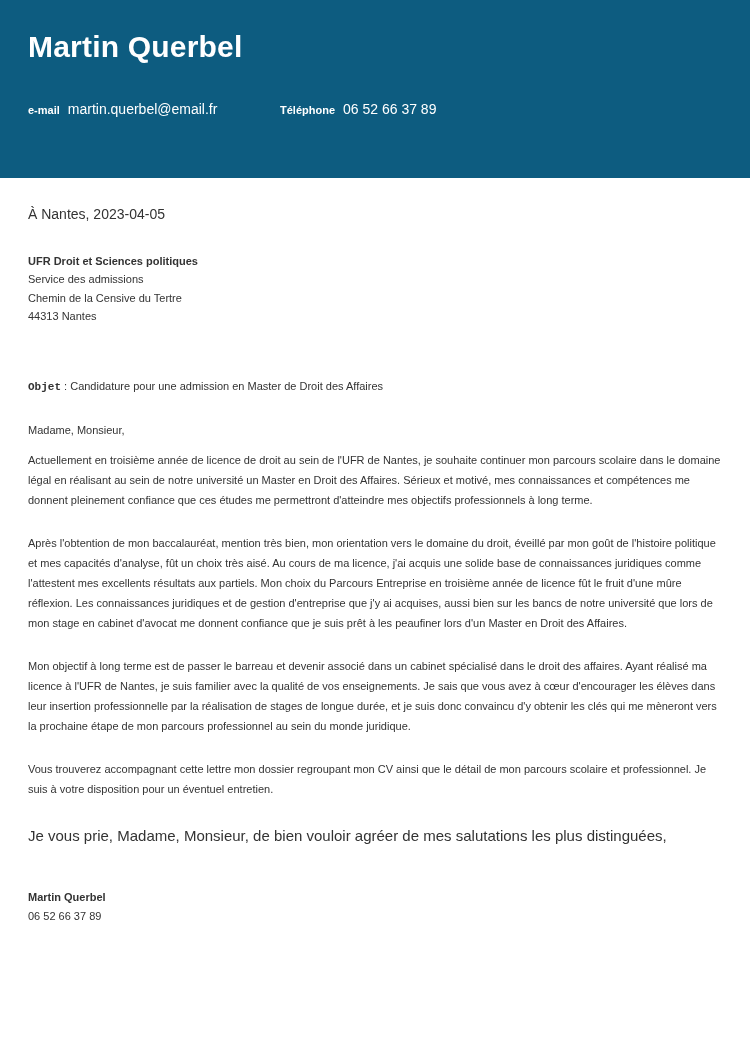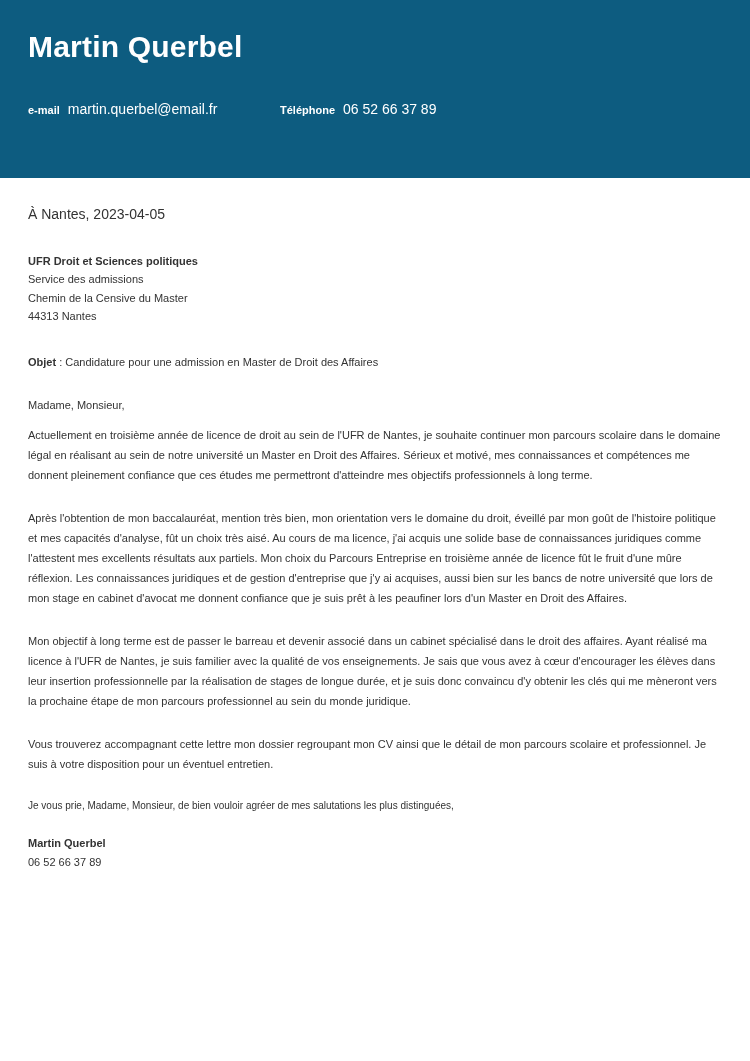--- a/index.html
+++ b/index.html
@@ -75,59 +75,60 @@
     box-sizing: border-box;
   }
 
   .date-line {
     font-size: 14px;
     color: #333333;
     margin-bottom: 30px;
   }
 
   .recipient {
-    margin-bottom: 30px;
+    margin-bottom: 54px;
   }
   .recipient-line {
     font-size: 11px;
     line-height: 1.68;
     color: #333333;
   }
   .recipient-line.strong {
     font-weight: bold;
   }
 
   .subject {
     font-size: 11px;
     margin-bottom: 31px;
     color: #333333;
   }
   .subject b {
     font-weight: bold;
+    font-family: Liberation Mono, monospace;
   }
 
   .salutation {
     font-size: 11px;
     margin-bottom: 14px;
     color: #333333;
   }
 
   .para {
     font-size: 11px;
     line-height: 1.82;
     text-align: left;
     color: #333333;
     margin-bottom: 23px;
   }
 
   .closing {
-    font-size: 10px;
+    font-size: 15px;
     line-height: 1.82;
     color: #333333;
-    margin-bottom: 22px;
+    margin-bottom: 42px;
   }
 
   .signature-name {
     font-size: 11px;
     font-weight: bold;
     color: #333333;
     margin-bottom: 7px;
   }
   .signature-phone {
     font-size: 11px;
@@ -156,21 +157,21 @@
     </div>
   </div>
 
   <div class="body-area">
 
     <div class="date-line">À Nantes, 2023-04-05</div>
 
     <div class="recipient">
       <div class="recipient-line strong">UFR Droit et Sciences politiques</div>
       <div class="recipient-line">Service des admissions</div>
-      <div class="recipient-line">Chemin de la Censive du Master</div>
+      <div class="recipient-line">Chemin de la Censive du Tertre</div>
       <div class="recipient-line">44313 Nantes</div>
     </div>
 
     <div class="subject">
       <b>Objet</b><span> : Candidature pour une admission en Master de Droit des Affaires</span>
     </div>
 
     <div class="salutation">Madame, Monsieur,</div>
 
     <p class="para">Actuellement en troisième année de licence de droit au sein de l'UFR de Nantes, je souhaite continuer mon parcours scolaire dans le domaine légal en réalisant au sein de notre université un Master en Droit des Affaires. Sérieux et motivé, mes connaissances et compétences me donnent pleinement confiance que ces études me permettront d'atteindre mes objectifs professionnels à long terme.</p>

